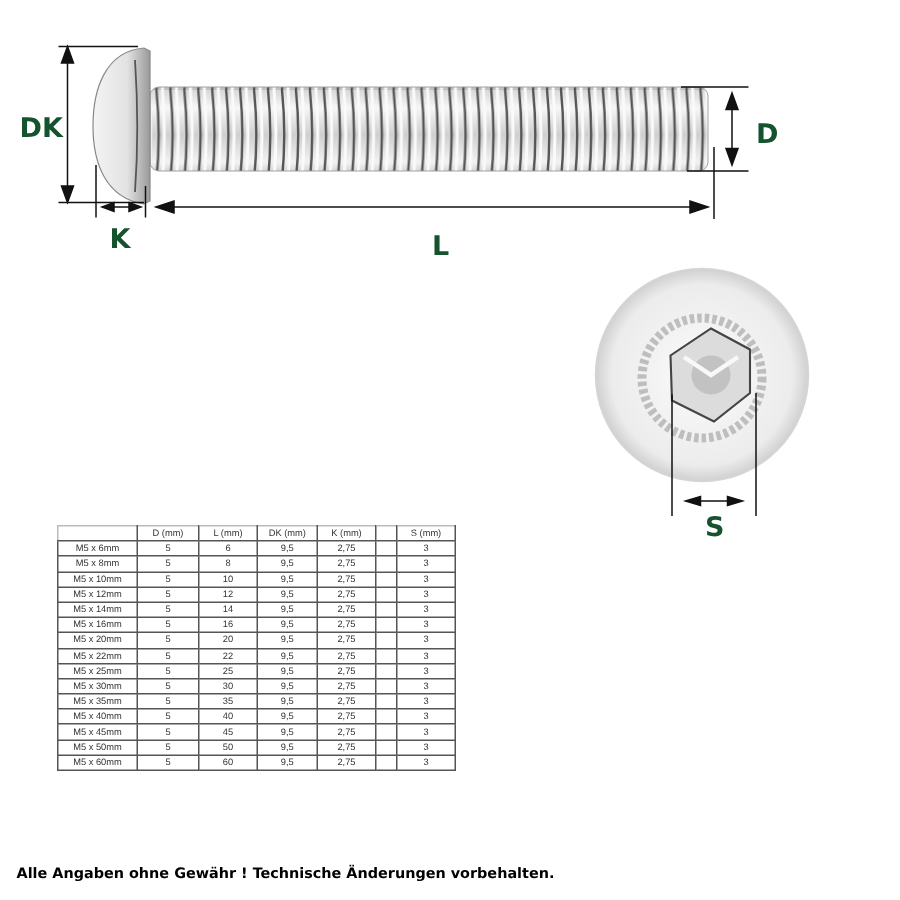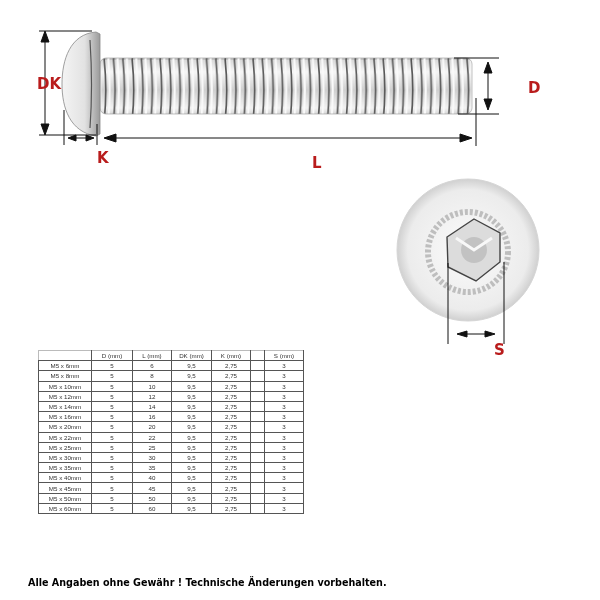--- a/index.html
+++ b/index.html
@@ -1,29 +1,29 @@
 <!DOCTYPE html>
 <html><head>
 <meta charset="utf-8">
 <style>
   html, body { margin: 0; padding: 0; background: #ffffff; }
   body { width: 600px; height: 600px; position: relative; overflow: hidden; font-family: "Liberation Sans", sans-serif; }
-  .dim-label { position: absolute; font-family: "DejaVu Sans", sans-serif; font-weight: bold; color: #b91c1c; font-size: 15px; line-height: 1; margin-left: 24px; }
+  .dim-label { position: absolute; font-family: "DejaVu Sans", sans-serif; font-weight: bold; color: #14532d; font-size: 18px; line-height: 1; }
   svg { position: absolute; left: 0; top: 0; }
   table.spec { position: absolute; left: 38px; top: 350px; border-collapse: collapse; font-family: "Liberation Sans", sans-serif; font-size: 6.2px; color: #333; }
   table.spec td, table.spec th { border: 0.8px solid #555; height: 9.2px; padding: 0; text-align: center; font-weight: normal; line-height: 9px; white-space: nowrap; }
   table.spec th { border-top: 0.8px solid #bbb; }
   .c0 { width: 52px; }
   .c1 { width: 40px; }
   .c2 { width: 38px; }
   .c3 { width: 39px; }
   .c4 { width: 38px; }
   .c5 { width: 13px; }
   .c6 { width: 38px; }
-  .disclaimer { position: absolute; left: 28px; top: 577px; font-family: "DejaVu Sans", sans-serif; font-weight: bold; font-size: 9.6px; color: #000; white-space: nowrap; }
+  .disclaimer { position: absolute; left: 11px; top: 577px; font-family: "DejaVu Sans", sans-serif; font-weight: bold; font-size: 9.6px; color: #000; white-space: nowrap; }
 </style>
 </head>
 <body>
 
 <svg width="600" height="360" viewBox="0 0 600 360">
   <defs>
     <linearGradient id="headGrad" x1="0" y1="0" x2="1" y2="0">
       <stop offset="0" stop-color="#f4f4f4"></stop>
       <stop offset="0.6" stop-color="#e2e2e2"></stop>
       <stop offset="1" stop-color="#9a9a9a"></stop>

